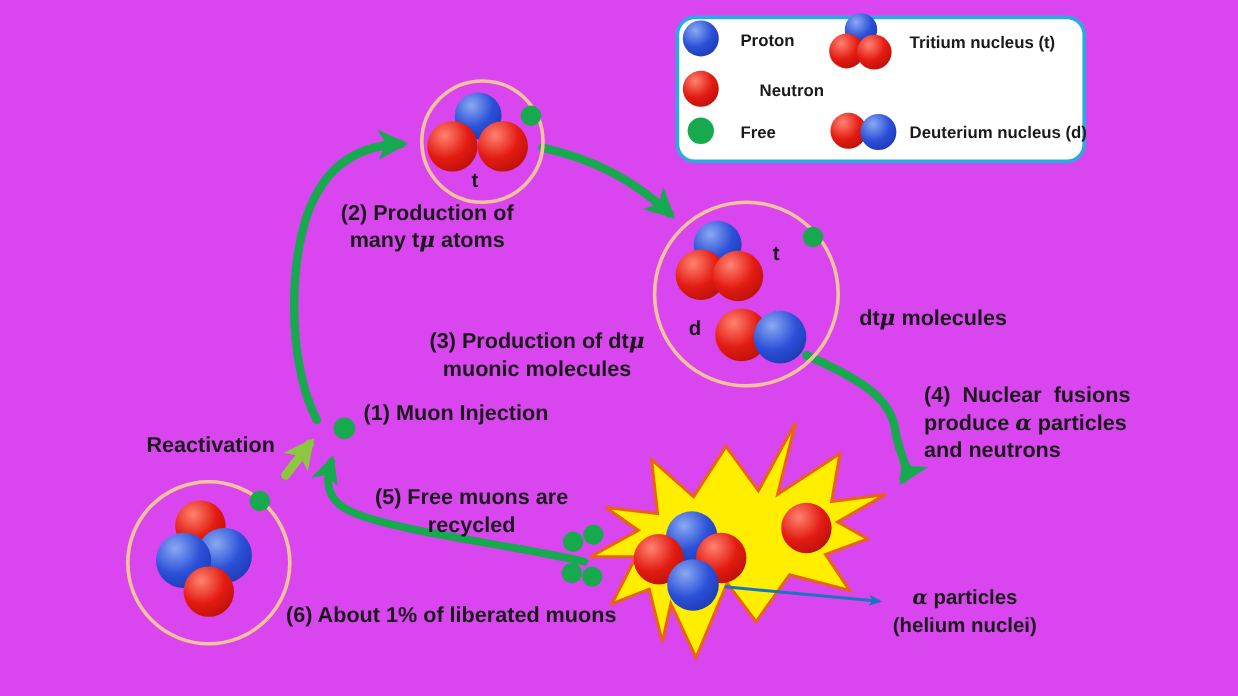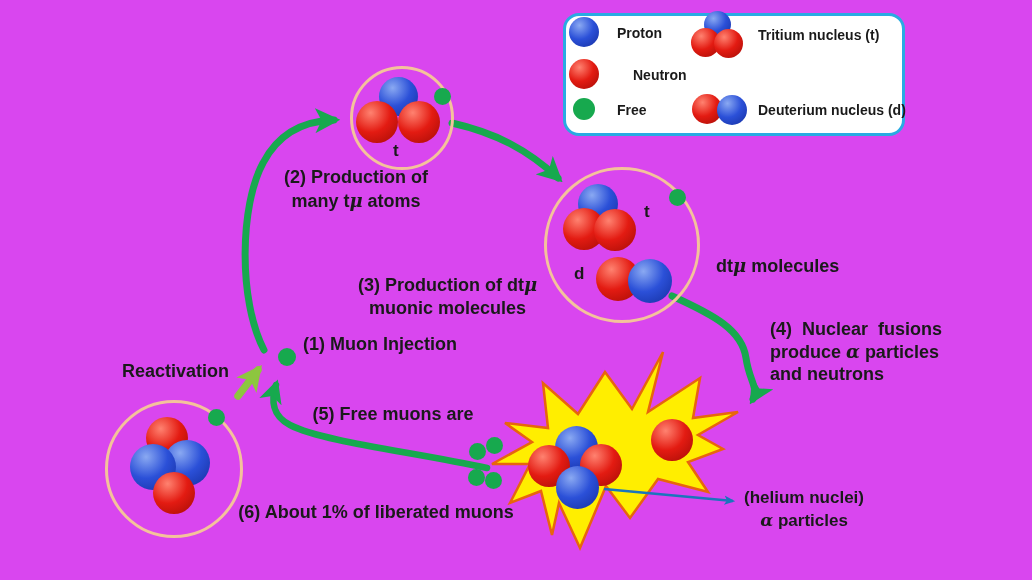--- a/index.html
+++ b/index.html
@@ -119,30 +119,31 @@
   </div>
 
   <div class="txt" style="left:770px;top:318px;width:205px;line-height:22.5px;">
     <div class="pre">(4)  Nuclear  fusions</div>
     <div><span>produce </span><span class="alpha">α</span><span> particles</span></div>
     <div>and neutrons</div>
   </div>
 
   <div class="txt ctr" style="left:287px;top:403px;width:212px;">
     <div>(5) Free muons are</div>
+    <div>recycled</div>
   </div>
 
   <div class="txt ctr" style="left:192px;top:501px;width:368px;">
     <div>(6) About 1% of liberated muons</div>
   </div>
 
   <div class="txt" style="left:122px;top:360px;">Reactivation</div>
 
   <div class="txt" style="left:716px;top:254px;">
     <span>dt</span><span class="mu">μ</span><span> molecules</span>
   </div>
 
   <div class="txt ctr small" style="left:723px;top:486px;width:162px;">
+    <div><span class="alpha">α</span><span> particles</span></div>
     <div>(helium nuclei)</div>
-    <div><span class="alpha">α</span><span> particles</span></div>
   </div>
 
 </div>
 
 </body></html>

